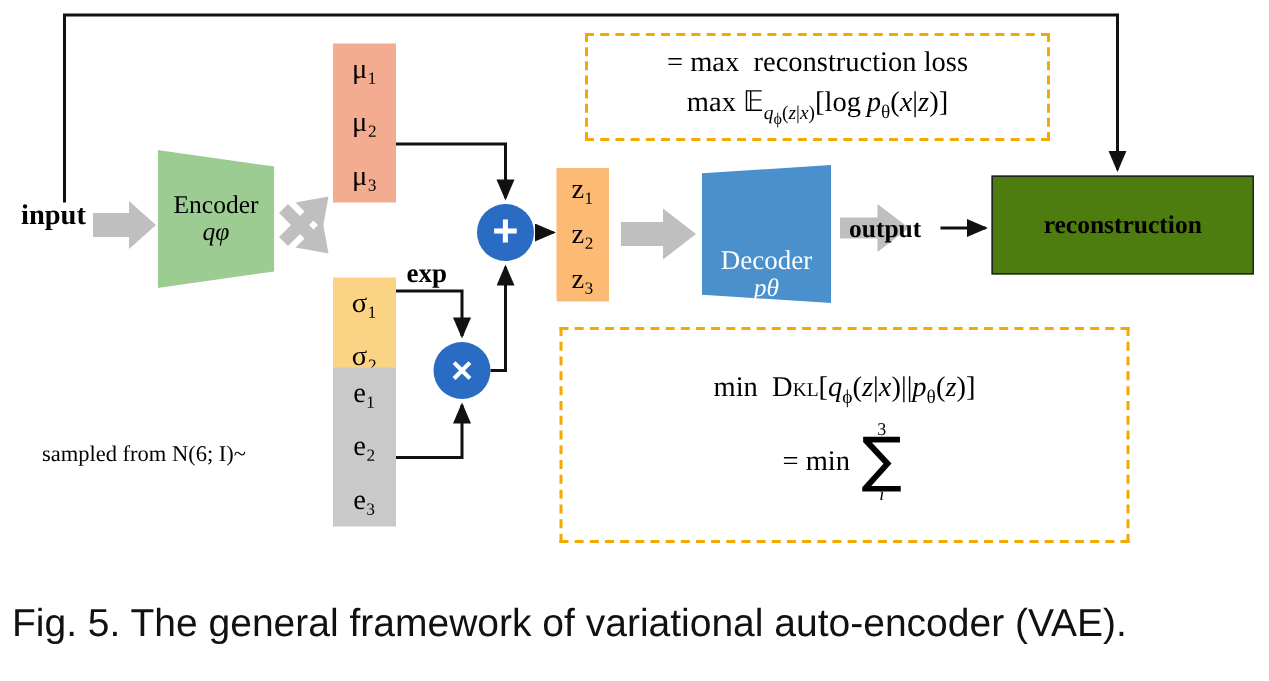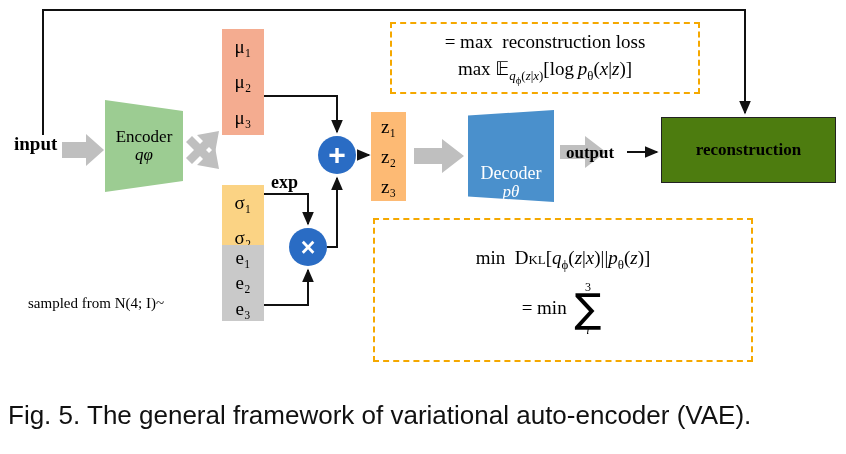--- a/index.html
+++ b/index.html
@@ -9,21 +9,21 @@
   .abs{position:absolute;}
 
   
   .vecbox{position:absolute;width:42px;display:flex;flex-direction:column;
           align-items:center;justify-content:space-around;
           font-family:"Liberation Serif",serif;font-size:19px;}
   .vecbox span{line-height:1;}
 
   .mu-box{background:#F4AC90;left:222px;top:29px;height:106px;}
   .sg-box{background:#FBD384;left:222px;top:137px;height:106px;margin-top:48px;}
-  .e-box {background:#C9C9C9;left:222px;top:245px;height:76px;}
+  .e-box {background:#C9C9C9;left:222px;top:245px;height:106px;}
   .z-box {background:#fdba74;left:371px;top:112px;height:89px;width:35px;}
 
   
   .encoder{left:105px;top:100px;width:78px;height:92px;background:#9CCC92;
            clip-path:polygon(0 0,100% 12%,100% 88%,0 100%);
            display:flex;flex-direction:column;align-items:center;
            justify-content:center;color:#000;}
   .encoder .l1{font-size:17px;line-height:1.05;}
   .encoder .l2{font-size:17px;font-style:italic;line-height:1.1;}
 
@@ -145,21 +145,21 @@
     <span>σ₂</span>
     <span>σ₃</span>
   </div>
 
   <div class="vecbox e-box">
     <span>e₁</span>
     <span>e₂</span>
     <span>e₃</span>
   </div>
 
-  <div class="lab lab-sampled">sampled from N(4; I)~</div>
+  <div class="lab lab-sampled">sampled from N(6; I)~</div>
 
   <div class="lab lab-exp">exp</div>
 
   <div class="op op-plus">
     <span>+</span>
   </div>
 
   <div class="op op-times">
     <span>×</span>
   </div>

